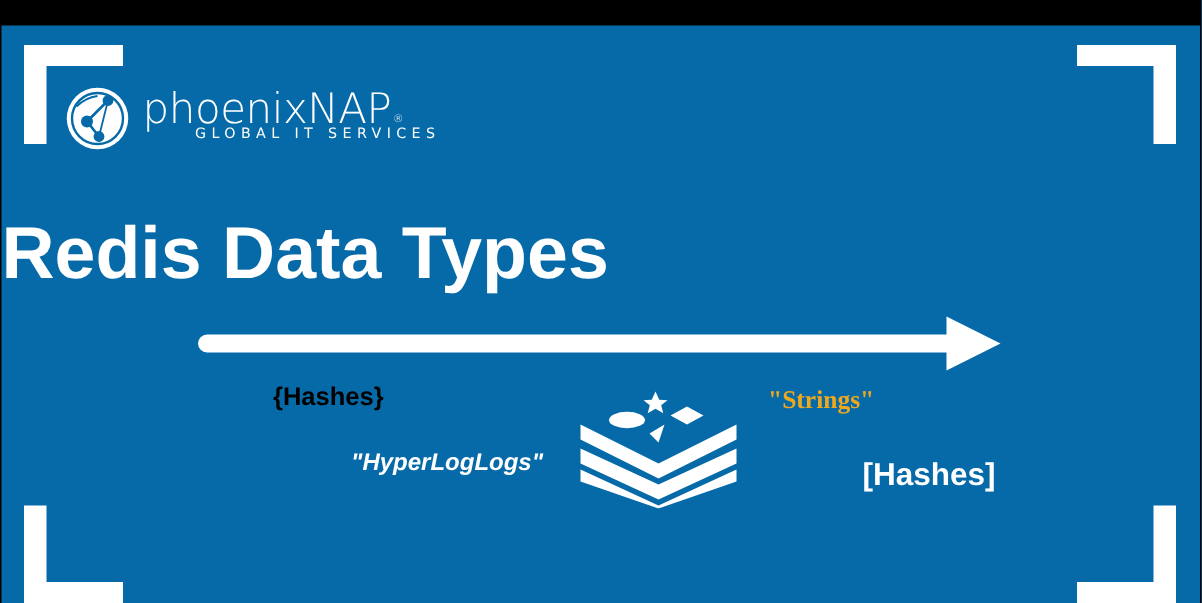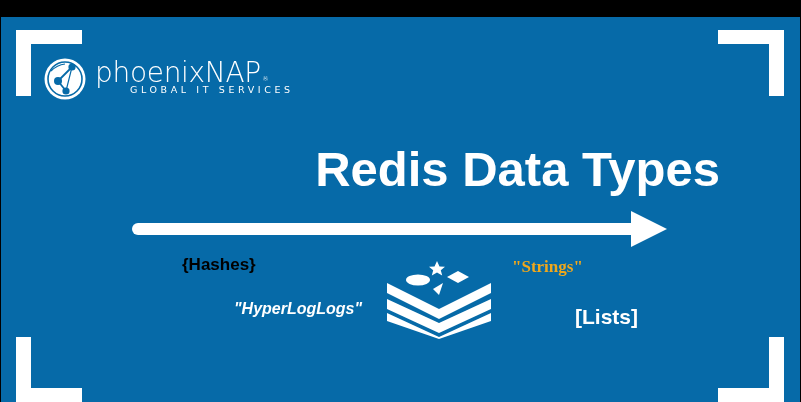--- a/index.html
+++ b/index.html
@@ -16,21 +16,21 @@
     font-family:"DejaVu Sans", sans-serif; font-weight:300; font-size:28px;
     color:#fff; letter-spacing:-0.3px; line-height:40px;
   }
   .brand-name sup { font-size:7px; vertical-align:top; position:relative; top:6px; margin-left:1px; }
   .brand-tag {
     position:absolute; left:57px; top:27px; white-space:nowrap;
     font-family:"DejaVu Sans", sans-serif; font-size:9.5px; color:#fff;
     letter-spacing:3.6px; line-height:12px;margin-left:30px;
   }
   .title {
-    position:absolute; left:0; width:719px; top:122px; text-align:right;
+    position:absolute; left:0; width:719px; top:122px; text-align:left;
     font-family:"Liberation Sans", sans-serif; font-weight:bold; font-size:49px;
     color:#fff; line-height:60px;
   }
   .arrow { position:absolute; left:130px; top:192px; width:540px; height:40px; }
   .label { position:absolute; white-space:nowrap; font-family:"Liberation Sans", sans-serif; font-weight:bold; }
   .lbl-hashes { left:181px; top:238px; font-size:17px; color:#000000; }
   .lbl-hll { left:233px; top:283px; font-size:16px; color:#fff; font-style:italic; }
   .lbl-sets { left:166px; top:319px; font-size:21px; color:#f4ad1d; }
   .lbl-strings { left:511px; top:240px; font-size:17px; color:#f0a81c; font-family:"Liberation Serif", serif; }
   .lbl-lists { left:574px; top:288px; font-size:21px; color:#fff; }
@@ -78,21 +78,21 @@
   <div class="title">Redis Data Types</div>
 
   <svg class="arrow" viewBox="0 0 540 40">
     <line x1="7" y1="20" x2="504" y2="20" stroke="#fff" stroke-width="12" stroke-linecap="round"></line>
     <polygon points="500,2 536,20 500,38" fill="#fff"></polygon>
   </svg>
 
   <div class="label lbl-hashes">{Hashes}</div>
   <div class="label lbl-hll">"HyperLogLogs"</div>
   <div class="label lbl-strings">"Strings"</div>
-  <div class="label lbl-lists">[Lists]</div>
+  <div class="label lbl-lists">[Hashes]</div>
 
   <svg class="redis-logo" viewBox="0 0 108 82">
 
     <polygon points="2,26 54,52 106,26 106,36 54,62 2,36" fill="#fff"></polygon>
     <polygon points="2,42 54,66 106,42 106,52 54,76 2,52" fill="#fff"></polygon>
     <polygon points="2,56 54,80 106,56 106,64 54,82 2,64" fill="#fff"></polygon>
 
     <polygon points="52,4 54.5,9.5 60,9.8 55.8,13.2 57.2,18.5 52,15.5 46.8,18.5 48.2,13.2 44,9.8 49.5,9.5" fill="#fff"></polygon>
     <ellipse cx="33" cy="23" rx="12" ry="5.5" fill="#fff"></ellipse>
     <polygon points="73,14 84,20 73,26 62,20" fill="#fff"></polygon>

